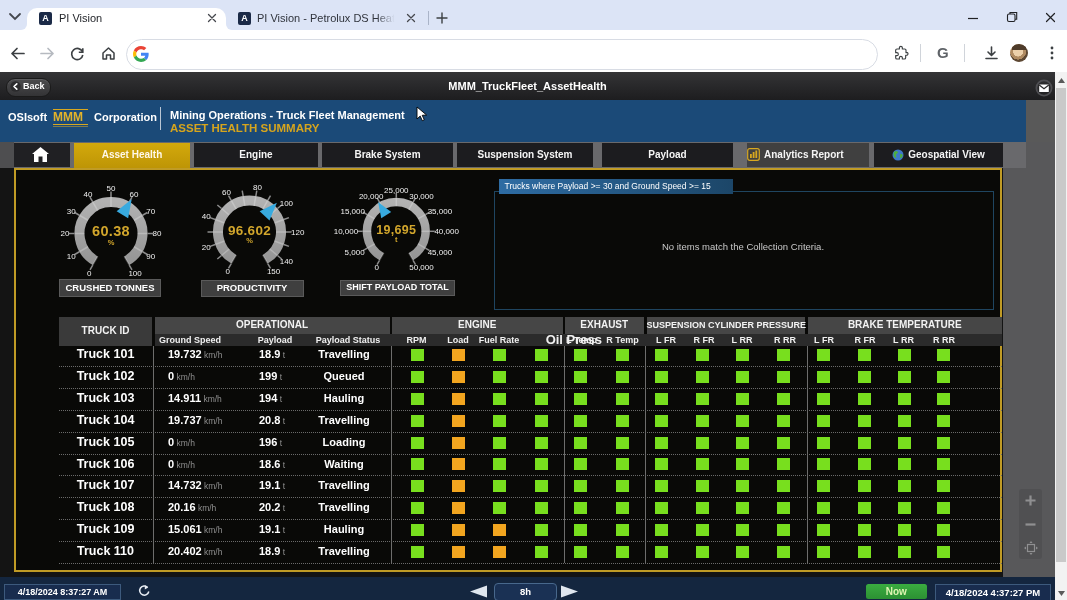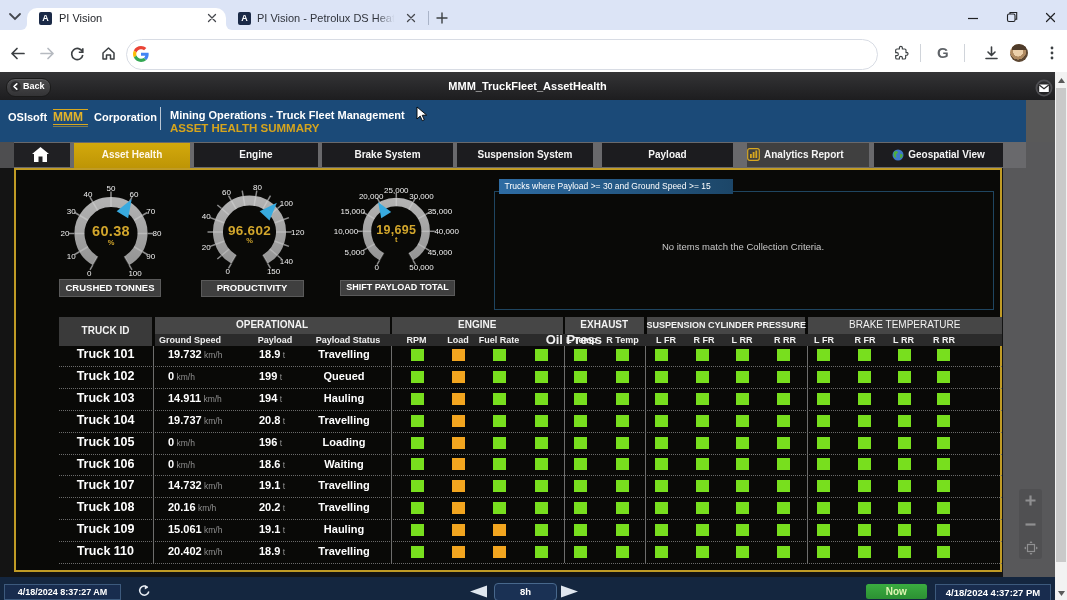--- a/index.html
+++ b/index.html
@@ -278,21 +278,21 @@
 
 <div class="abs" style="left:494px;top:190.5px;width:498px;height:117px;border:1px solid #1f4560"></div>
 <div class="abs" style="left:498.5px;top:178.5px;width:234.5px;height:15px;background:linear-gradient(90deg,#2e6ca3,#1c4668);line-height:15px;font-size:8.5px;font-weight:normal;color:#fff;padding-left:6px;box-sizing:border-box;white-space:nowrap">Trucks where Payload &gt;= 30 and Ground Speed &gt;= 15</div>
 <div class="abs" style="left:494px;top:241px;width:498px;text-align:center;font-size:9.5px;color:#c9c9c9">No items match the Collection Criteria.</div>
 
 <div style="position:absolute;left:59px;top:317px;width:93px;height:28.5px;background:#3a3a3a;line-height:28.5px;text-align:center;font-size:10px;font-weight:bold;color:#f2f2f2;white-space:nowrap">TRUCK ID</div>
     <div style="position:absolute;left:154.5px;top:317px;width:235px;height:16.5px;background:#464646;line-height:16.5px;text-align:center;font-size:10px;font-weight:bold;color:#f2f2f2;white-space:nowrap">OPERATIONAL</div>
     <div style="position:absolute;left:392px;top:317px;width:170.5px;height:16.5px;background:#464646;line-height:16.5px;text-align:center;font-size:10px;font-weight:bold;color:#f2f2f2;white-space:nowrap">ENGINE</div>
     <div style="position:absolute;left:565px;top:317px;width:78.5px;height:16.5px;background:#464646;line-height:16.5px;text-align:center;font-size:10px;font-weight:bold;color:#f2f2f2;white-space:nowrap">EXHAUST</div>
     <div style="position:absolute;left:646.5px;top:317px;width:158.5px;height:16.5px;background:#464646;line-height:16.5px;text-align:center;font-size:9px;font-weight:bold;color:#f2f2f2;white-space:nowrap">SUSPENSION CYLINDER PRESSURE</div>
-    <div style="position:absolute;left:807.5px;top:317px;width:194.5px;height:26px;background:#464646;line-height:16.5px;text-align:center;font-size:10px;font-weight:normal;color:#f2f2f2;white-space:nowrap">BRAKE TEMPERATURE</div>
+    <div style="position:absolute;left:807.5px;top:317px;width:194.5px;height:26px;background:#464646;line-height:16.5px;text-align:center;font-size:10px;font-weight:bold;color:#f2f2f2;white-space:nowrap">BRAKE TEMPERATURE</div>
     <div style="position:absolute;left:154.5px;top:333.5px;width:847.5px;height:12px;background:#2b2b2b"></div>
     <div style="position:absolute;left:130px;top:333.5px;width:120px;height:12.5px;line-height:12px;text-align:center;font-size:9px;font-weight:bold;color:#f0f0f0;white-space:nowrap">Ground Speed</div>
     <div style="position:absolute;left:215px;top:333.5px;width:120px;height:12.5px;line-height:12px;text-align:center;font-size:9px;font-weight:bold;color:#f0f0f0;white-space:nowrap">Payload</div>
     <div style="position:absolute;left:288px;top:333.5px;width:120px;height:12.5px;line-height:12px;text-align:center;font-size:9px;font-weight:bold;color:#f0f0f0;white-space:nowrap">Payload Status</div>
     <div style="position:absolute;left:356.5px;top:333.5px;width:120px;height:12.5px;line-height:12px;text-align:center;font-size:9px;font-weight:bold;color:#f0f0f0;white-space:nowrap">RPM</div>
     <div style="position:absolute;left:398px;top:333.5px;width:120px;height:16px;line-height:12px;text-align:center;font-size:9px;font-weight:bold;color:#f0f0f0;white-space:nowrap">Load</div>
     <div style="position:absolute;left:439px;top:333.5px;width:120px;height:12.5px;line-height:12px;text-align:center;font-size:9px;font-weight:bold;color:#f0f0f0;white-space:nowrap">Fuel Rate</div>
     <div style="position:absolute;left:482px;top:333.5px;width:120px;height:28px;line-height:12px;text-align:right;font-size:13px;font-weight:bold;color:#f0f0f0;white-space:nowrap">Oil Press</div>
     <div style="position:absolute;left:521.5px;top:333.5px;width:120px;height:12.5px;line-height:12px;text-align:center;font-size:9px;font-weight:bold;color:#f0f0f0;white-space:nowrap">L Temp</div>
     <div style="position:absolute;left:562.5px;top:333.5px;width:120px;height:12.5px;line-height:12px;text-align:center;font-size:9px;font-weight:bold;color:#f0f0f0;white-space:nowrap">R Temp</div>

